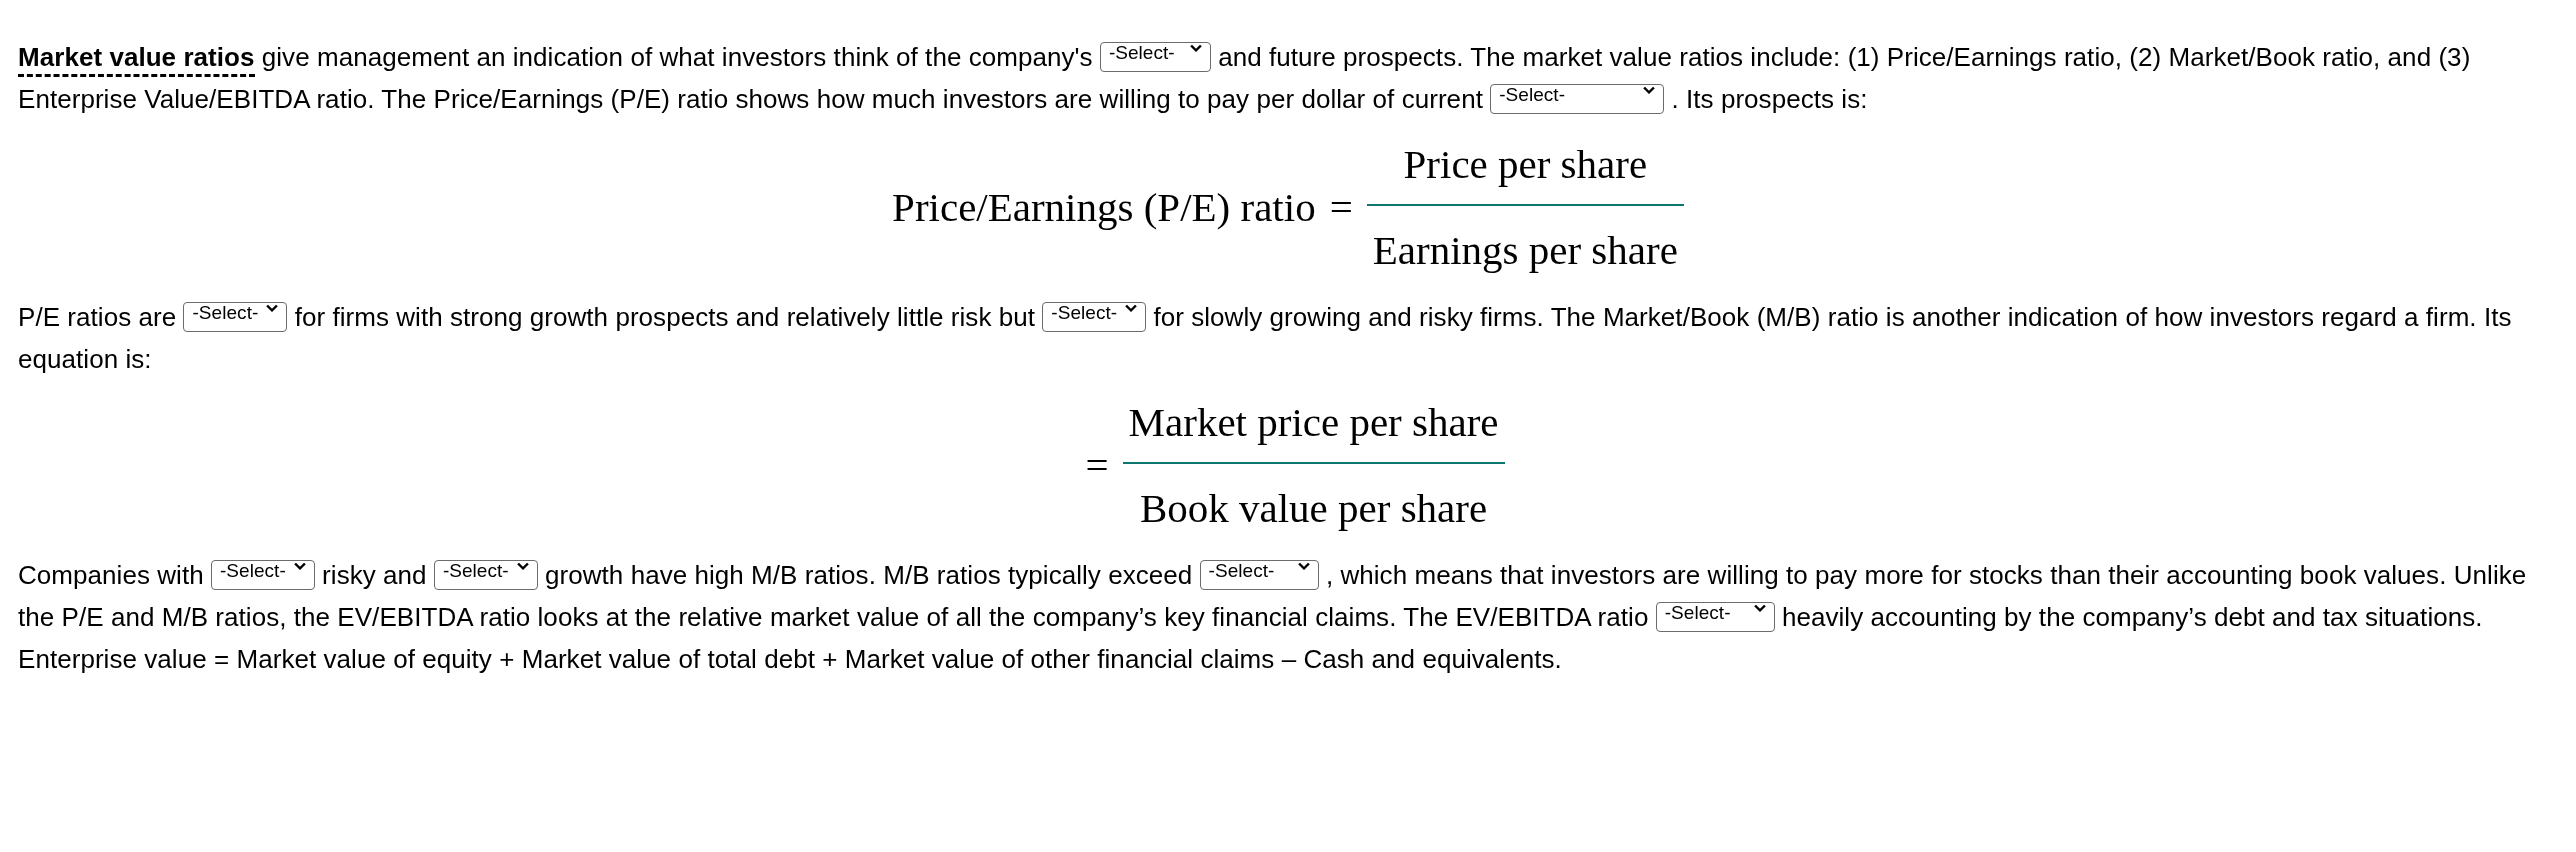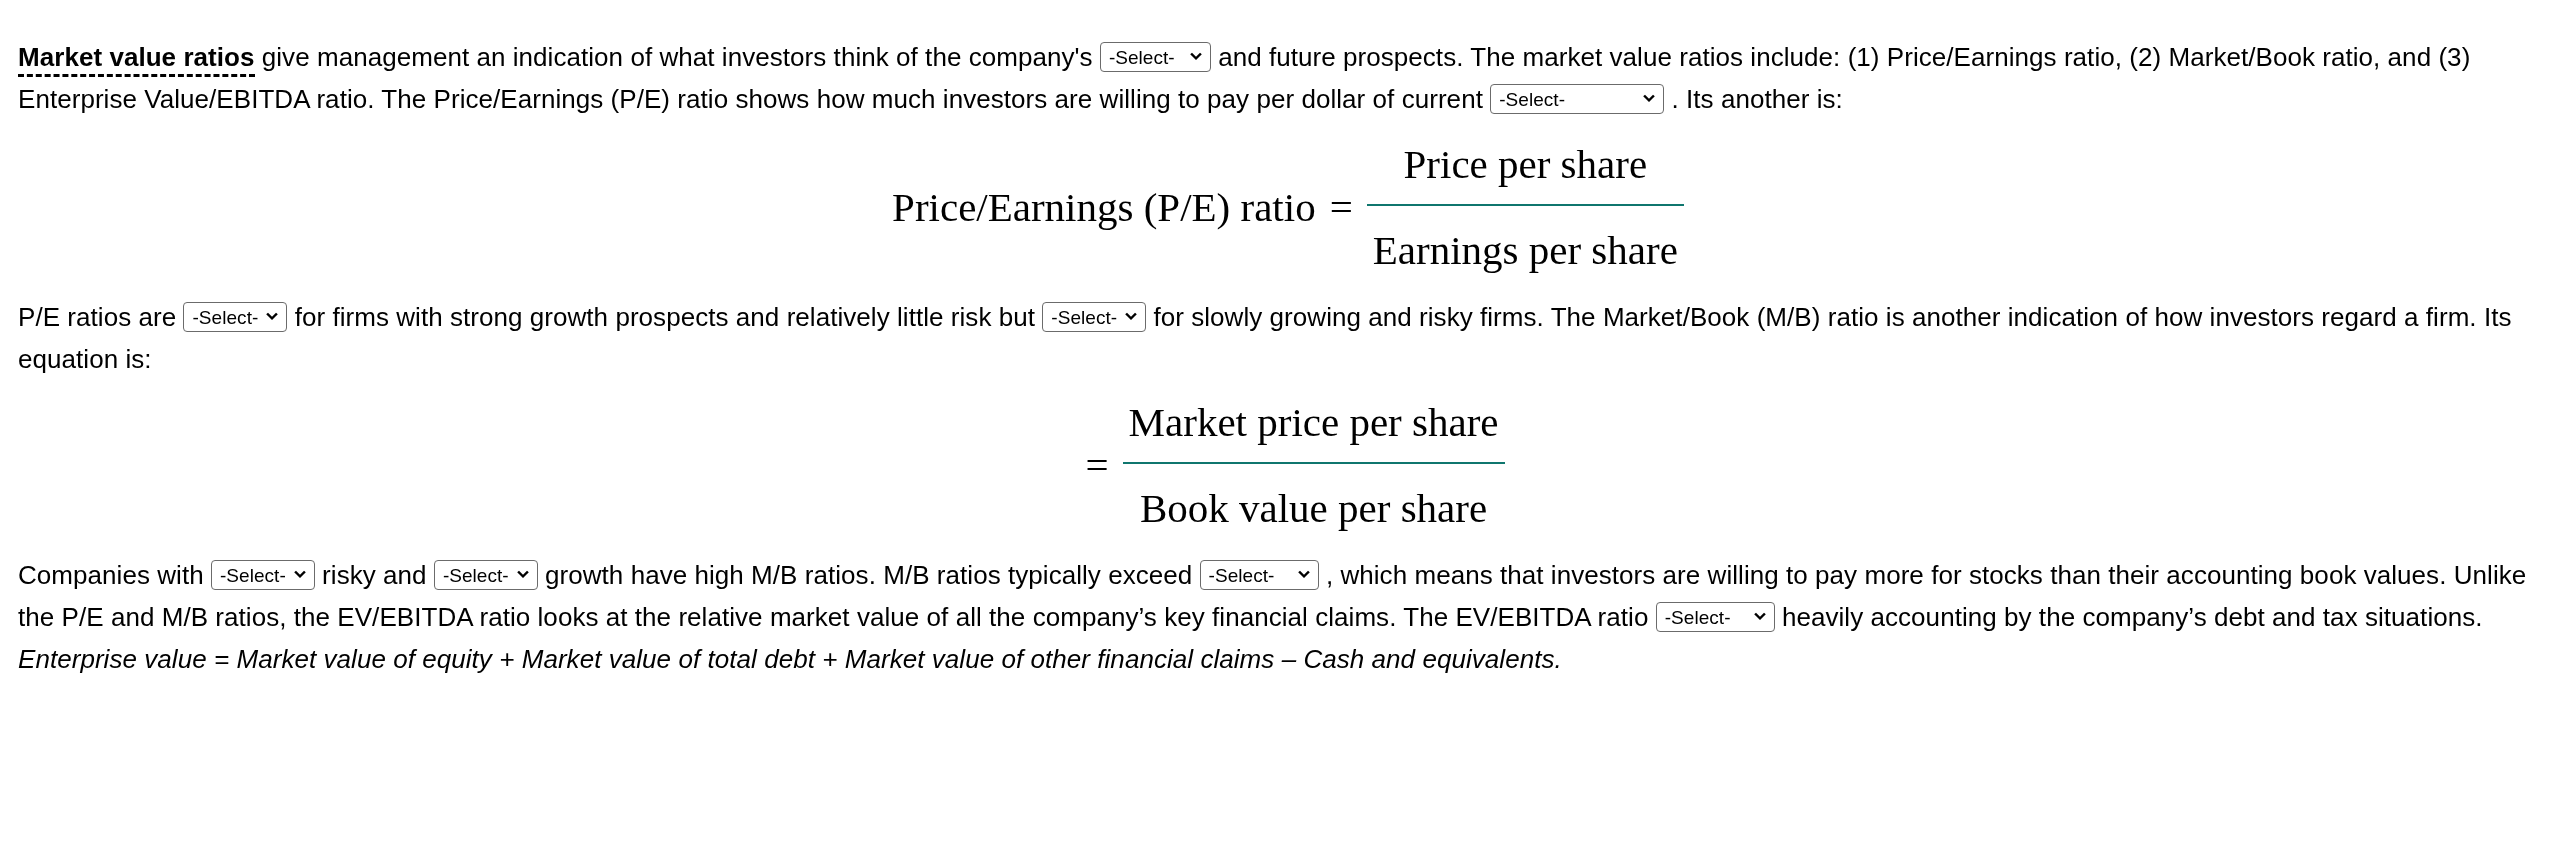--- a/index.html
+++ b/index.html
@@ -19,36 +19,35 @@
     padding: 36px 18px 0 18px;
     width: 2576px;
   }
   .para {
     font-size: 26px;
     line-height: 42px;
     text-align: left;
     margin: 0;
     letter-spacing: 0.05px;
   }
-  .para.tight { line-height: 42px; font-style: italic; }
+  .para.tight { line-height: 42px; }
   .gap-a { height: 20px; }
   .gap-b { height: 22px; }
   .gap-c { height: 18px; }
   .gap-d { height: 22px; }
 
   .term {
     font-weight: bold;
     border-bottom: 3px dashed #000;
     padding-bottom: 2px;
   }
 
   
   .sel {
     display: inline-flex;
-    align-items: center;
     justify-content: space-between;
     box-sizing: border-box;
     vertical-align: middle;
     position: relative;
     top: -2px;
     border: 1.6px solid #6b6b6b;
     border-radius: 4px;
     background: #ffffff;
     height: 30px;
     padding: 0 7px 0 8px;
@@ -117,21 +116,21 @@
             <path d="M1.2 3.2 L7 9.0 L12.8 3.2 L11.0 1.8 L7 5.8 L3.0 1.8 Z" fill="#000"></path>
           </svg>
         </span>
       </span><span> and future prospects. The market value ratios include: (1) Price/Earnings ratio, (2) Market/Book ratio, and (3) Enterprise Value/EBITDA ratio. The Price/Earnings (P/E) ratio shows how much investors are willing to pay per dollar of current </span><span class="sel w-wide">
         <span class="sel-label">-Select-</span>
         <span class="chev">
           <svg width="14" height="12" viewBox="0 0 14 12">
             <path d="M1.2 3.2 L7 9.0 L12.8 3.2 L11.0 1.8 L7 5.8 L3.0 1.8 Z" fill="#000"></path>
           </svg>
         </span>
-      </span><span> . Its another is:</span></p>
+      </span><span> . Its prospects is:</span></p>
 
   <div class="gap-a"></div>
 
   <div class="math">
     <span class="math-row">
       <span class="math-lhs">Price/Earnings (P/E) ratio</span>
       <span class="math-eq">=</span>
       <span class="frac">
         <span class="num">Price per share</span>
         <span class="den">Earnings per share</span>

